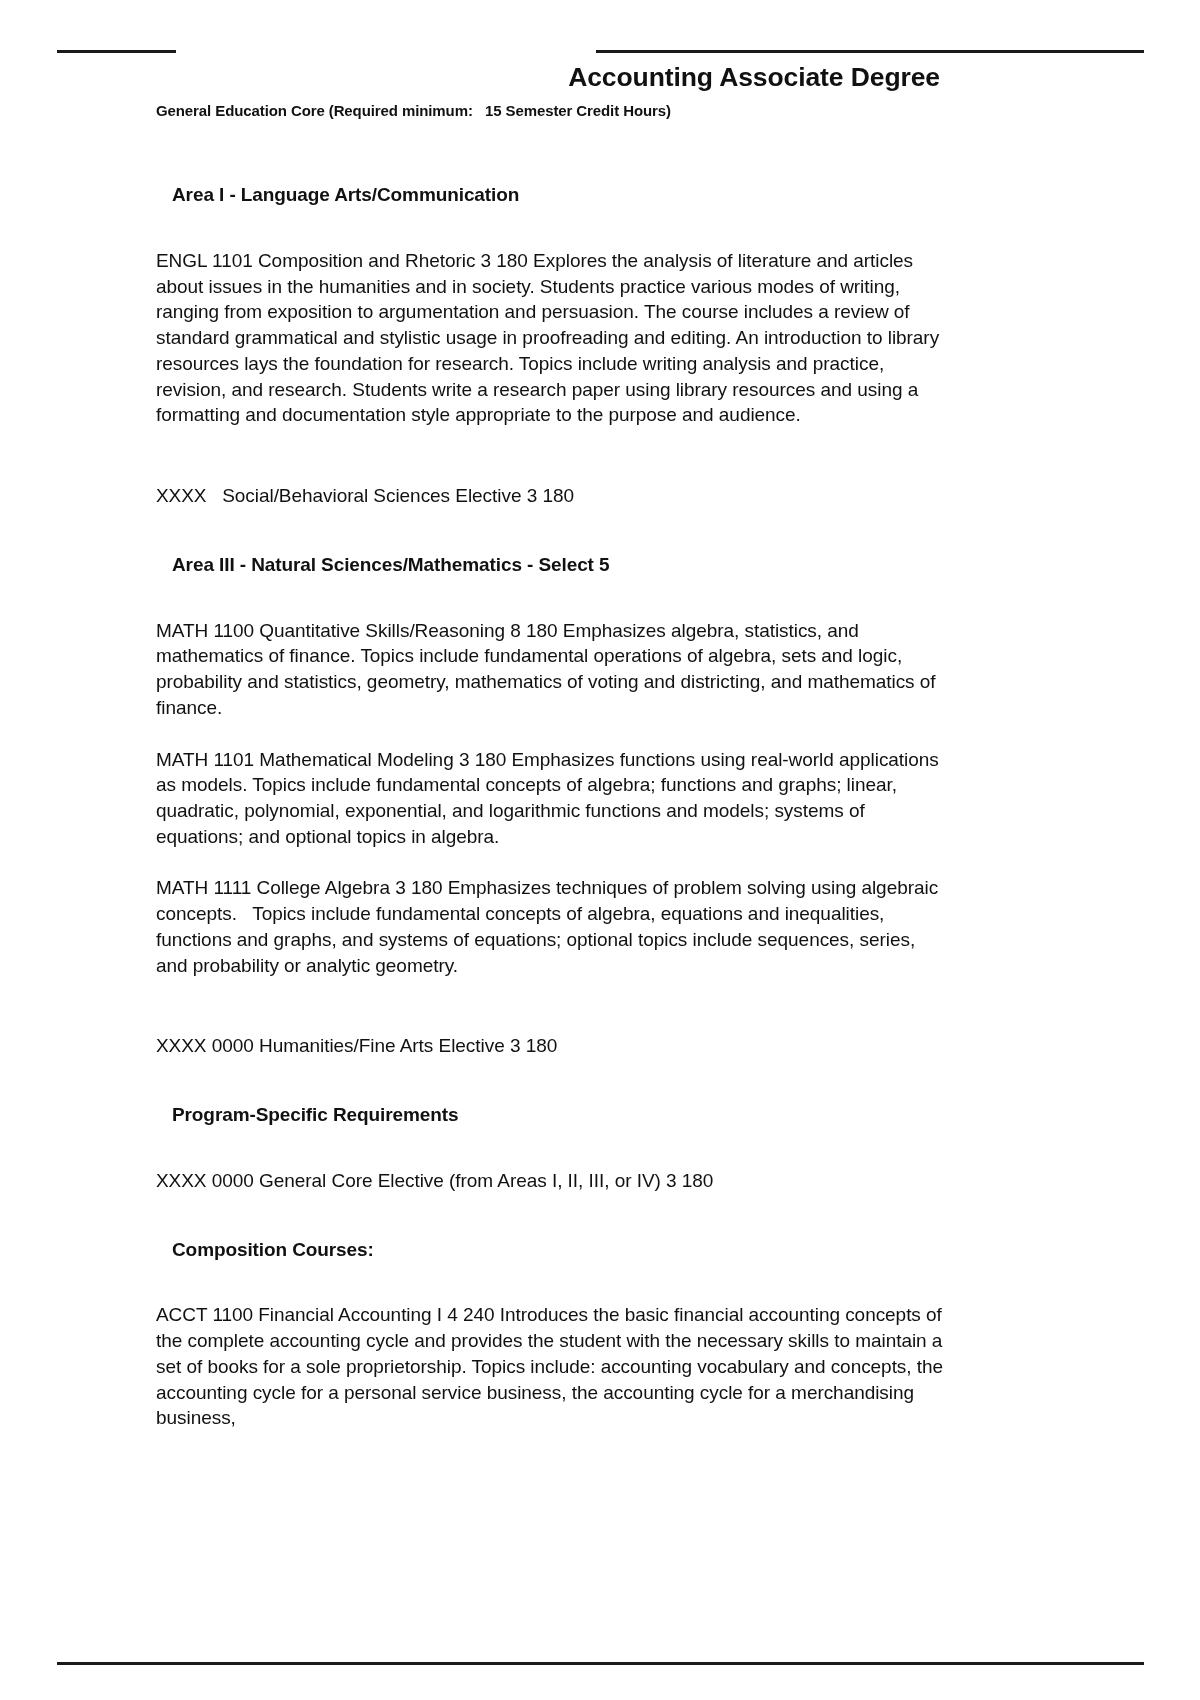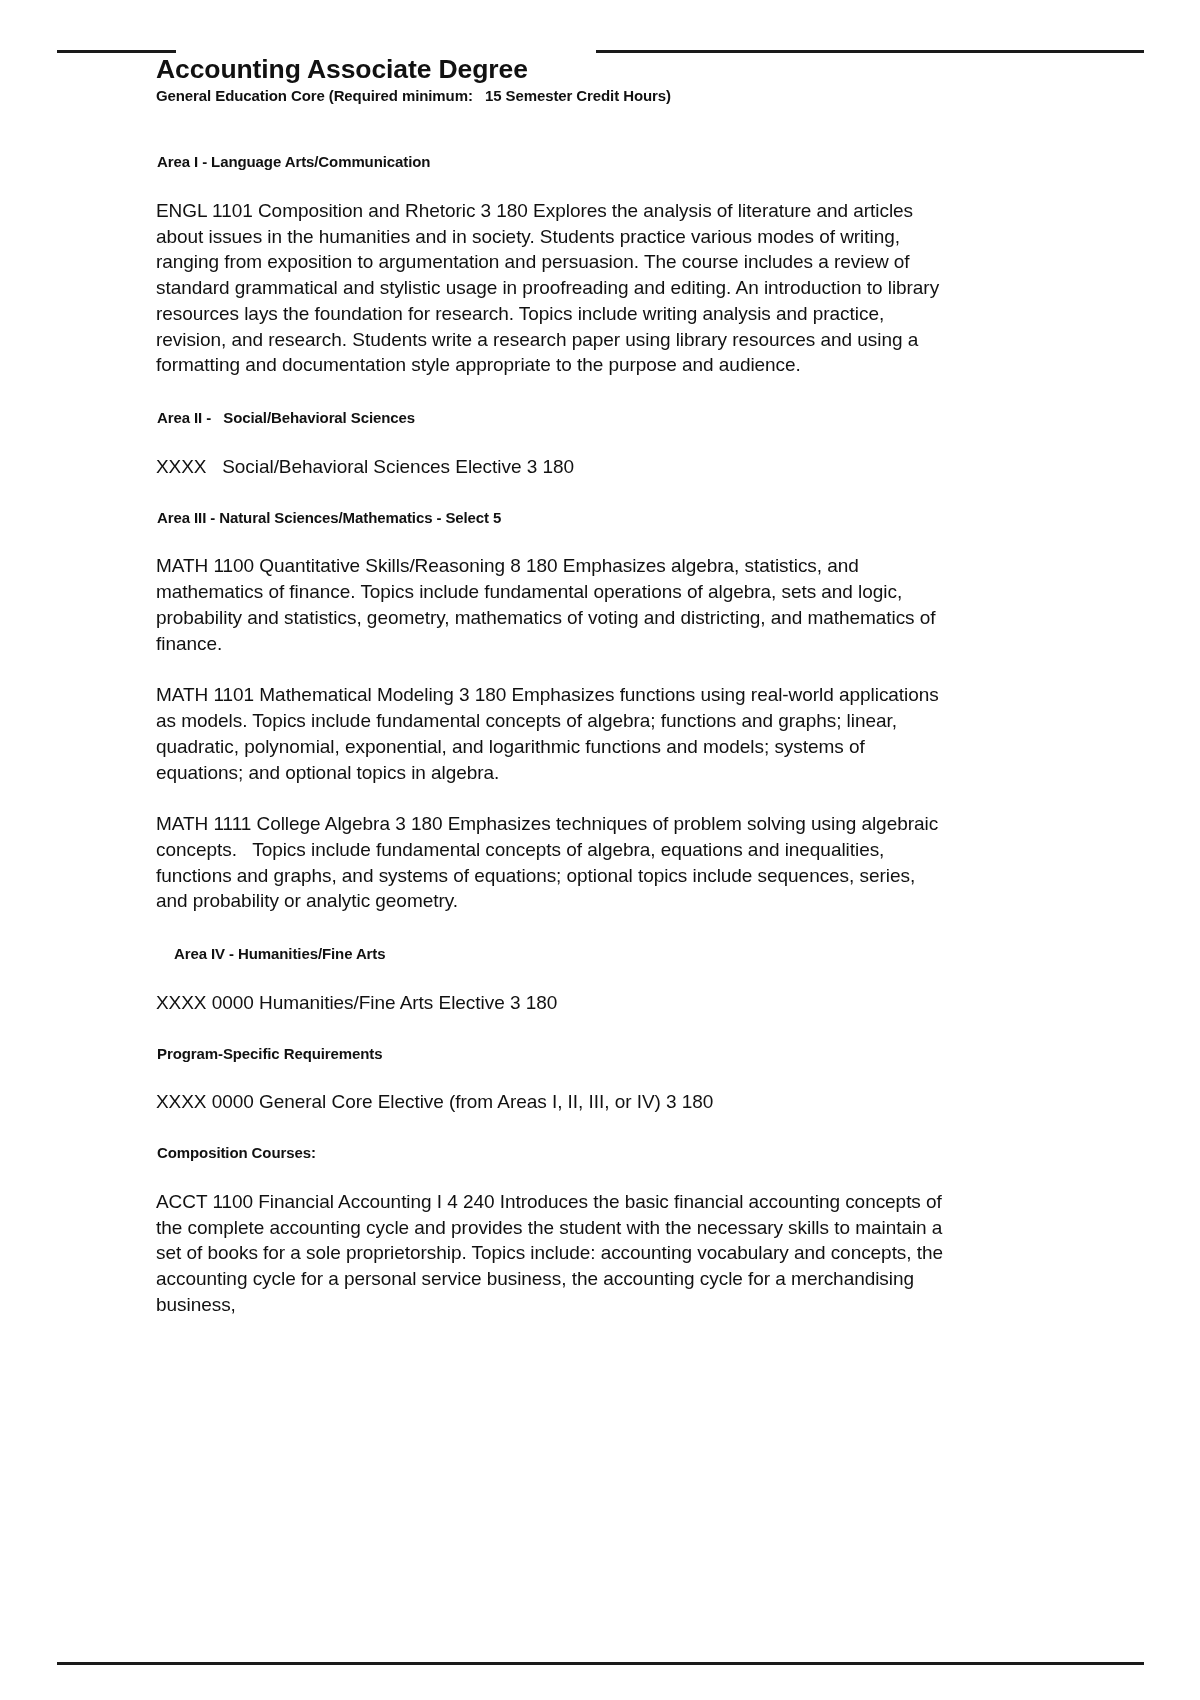--- a/index.html
+++ b/index.html
@@ -48,38 +48,39 @@
     left: 156px;
     top: 54px;
     width: 792px;
   }
 
   .doc-title {
     font-size: 26.5px;
     font-weight: bold;
     line-height: 1.16;
     letter-spacing: -0.1px;
-    margin: 0;
+    margin: 8px;
+    text-align: right;
   }
   .doc-subtitle {
     font-size: 15px;
     font-weight: bold;
     line-height: 1.30;
     letter-spacing: -0.1px;
     margin: 1px 0 0 0;
     max-width: 760px;
     white-space: pre-wrap;
   }
 
   h2.section-head {
-    font-size: 15px;
+    font-size: 19px;
     font-weight: bold;
     line-height: 1.25;
     letter-spacing: -0.1px;
-    margin: 1px;
+    margin: 16px;
     white-space: pre-wrap;
   }
   h2.indent {
     padding-left: 17px;
   }
 
   p.body {
     font-size: 19px;
     line-height: 1.355;
     letter-spacing: -0.05px;
@@ -107,37 +108,35 @@
   <div class="doc-subtitle">General Education Core (Required minimum:   15 Semester Credit Hours)</div>
 
   <div class="gap-title-to-area1"></div>
 
   <h2 class="section-head">Area I - Language Arts/Communication</h2>
   <div class="gap-head-to-body"></div>
   <p class="body">ENGL 1101 Composition and Rhetoric 3 180 Explores the analysis of literature and articles about issues in the humanities and in society. Students practice various modes of writing, ranging from exposition to argumentation and persuasion. The course includes a review of standard grammatical and stylistic usage in proofreading and editing. An introduction to library resources lays the foundation for research. Topics include writing analysis and practice, revision, and research. Students write a research paper using library resources and using a formatting and documentation style appropriate to the purpose and audience.</p>
 
   <div class="gap-body-to-head"></div>
 
-  <h2 class="section-head">Area II -   Social/Behavioral Sciences</h2>
   <div class="gap-head-to-body"></div>
   <p class="body">XXXX   Social/Behavioral Sciences Elective 3 180</p>
 
   <div class="gap-body-to-head-s"></div>
 
   <h2 class="section-head">Area III - Natural Sciences/Mathematics - Select 5</h2>
   <div class="gap-head-to-body"></div>
   <p class="body">MATH 1100 Quantitative Skills/Reasoning 8 180 Emphasizes algebra, statistics, and mathematics of finance. Topics include fundamental operations of algebra, sets and logic, probability and statistics, geometry, mathematics of voting and districting, and mathematics of finance.</p>
   <div class="gap-para"></div>
   <p class="body">MATH 1101 Mathematical Modeling 3 180 Emphasizes functions using real-world applications as models. Topics include fundamental concepts of algebra; functions and graphs; linear, quadratic, polynomial, exponential, and logarithmic functions and models; systems of equations; and optional topics in algebra.</p>
   <div class="gap-para"></div>
   <p class="body">MATH 1111 College Algebra 3 180 Emphasizes techniques of problem solving using algebraic concepts.   Topics include fundamental concepts of algebra, equations and inequalities, functions and graphs, and systems of equations; optional topics include sequences, series, and probability or analytic geometry.</p>
 
   <div class="gap-body-to-head"></div>
 
-  <h2 class="section-head indent">Area IV - Humanities/Fine Arts</h2>
   <div class="gap-head-to-body"></div>
   <p class="body">XXXX 0000 Humanities/Fine Arts Elective 3 180</p>
 
   <div class="gap-body-to-head-s"></div>
 
   <h2 class="section-head">Program-Specific Requirements</h2>
   <div class="gap-head-to-body"></div>
   <p class="body">XXXX 0000 General Core Elective (from Areas I, II, III, or IV) 3 180</p>
 
   <div class="gap-body-to-head-s"></div>

